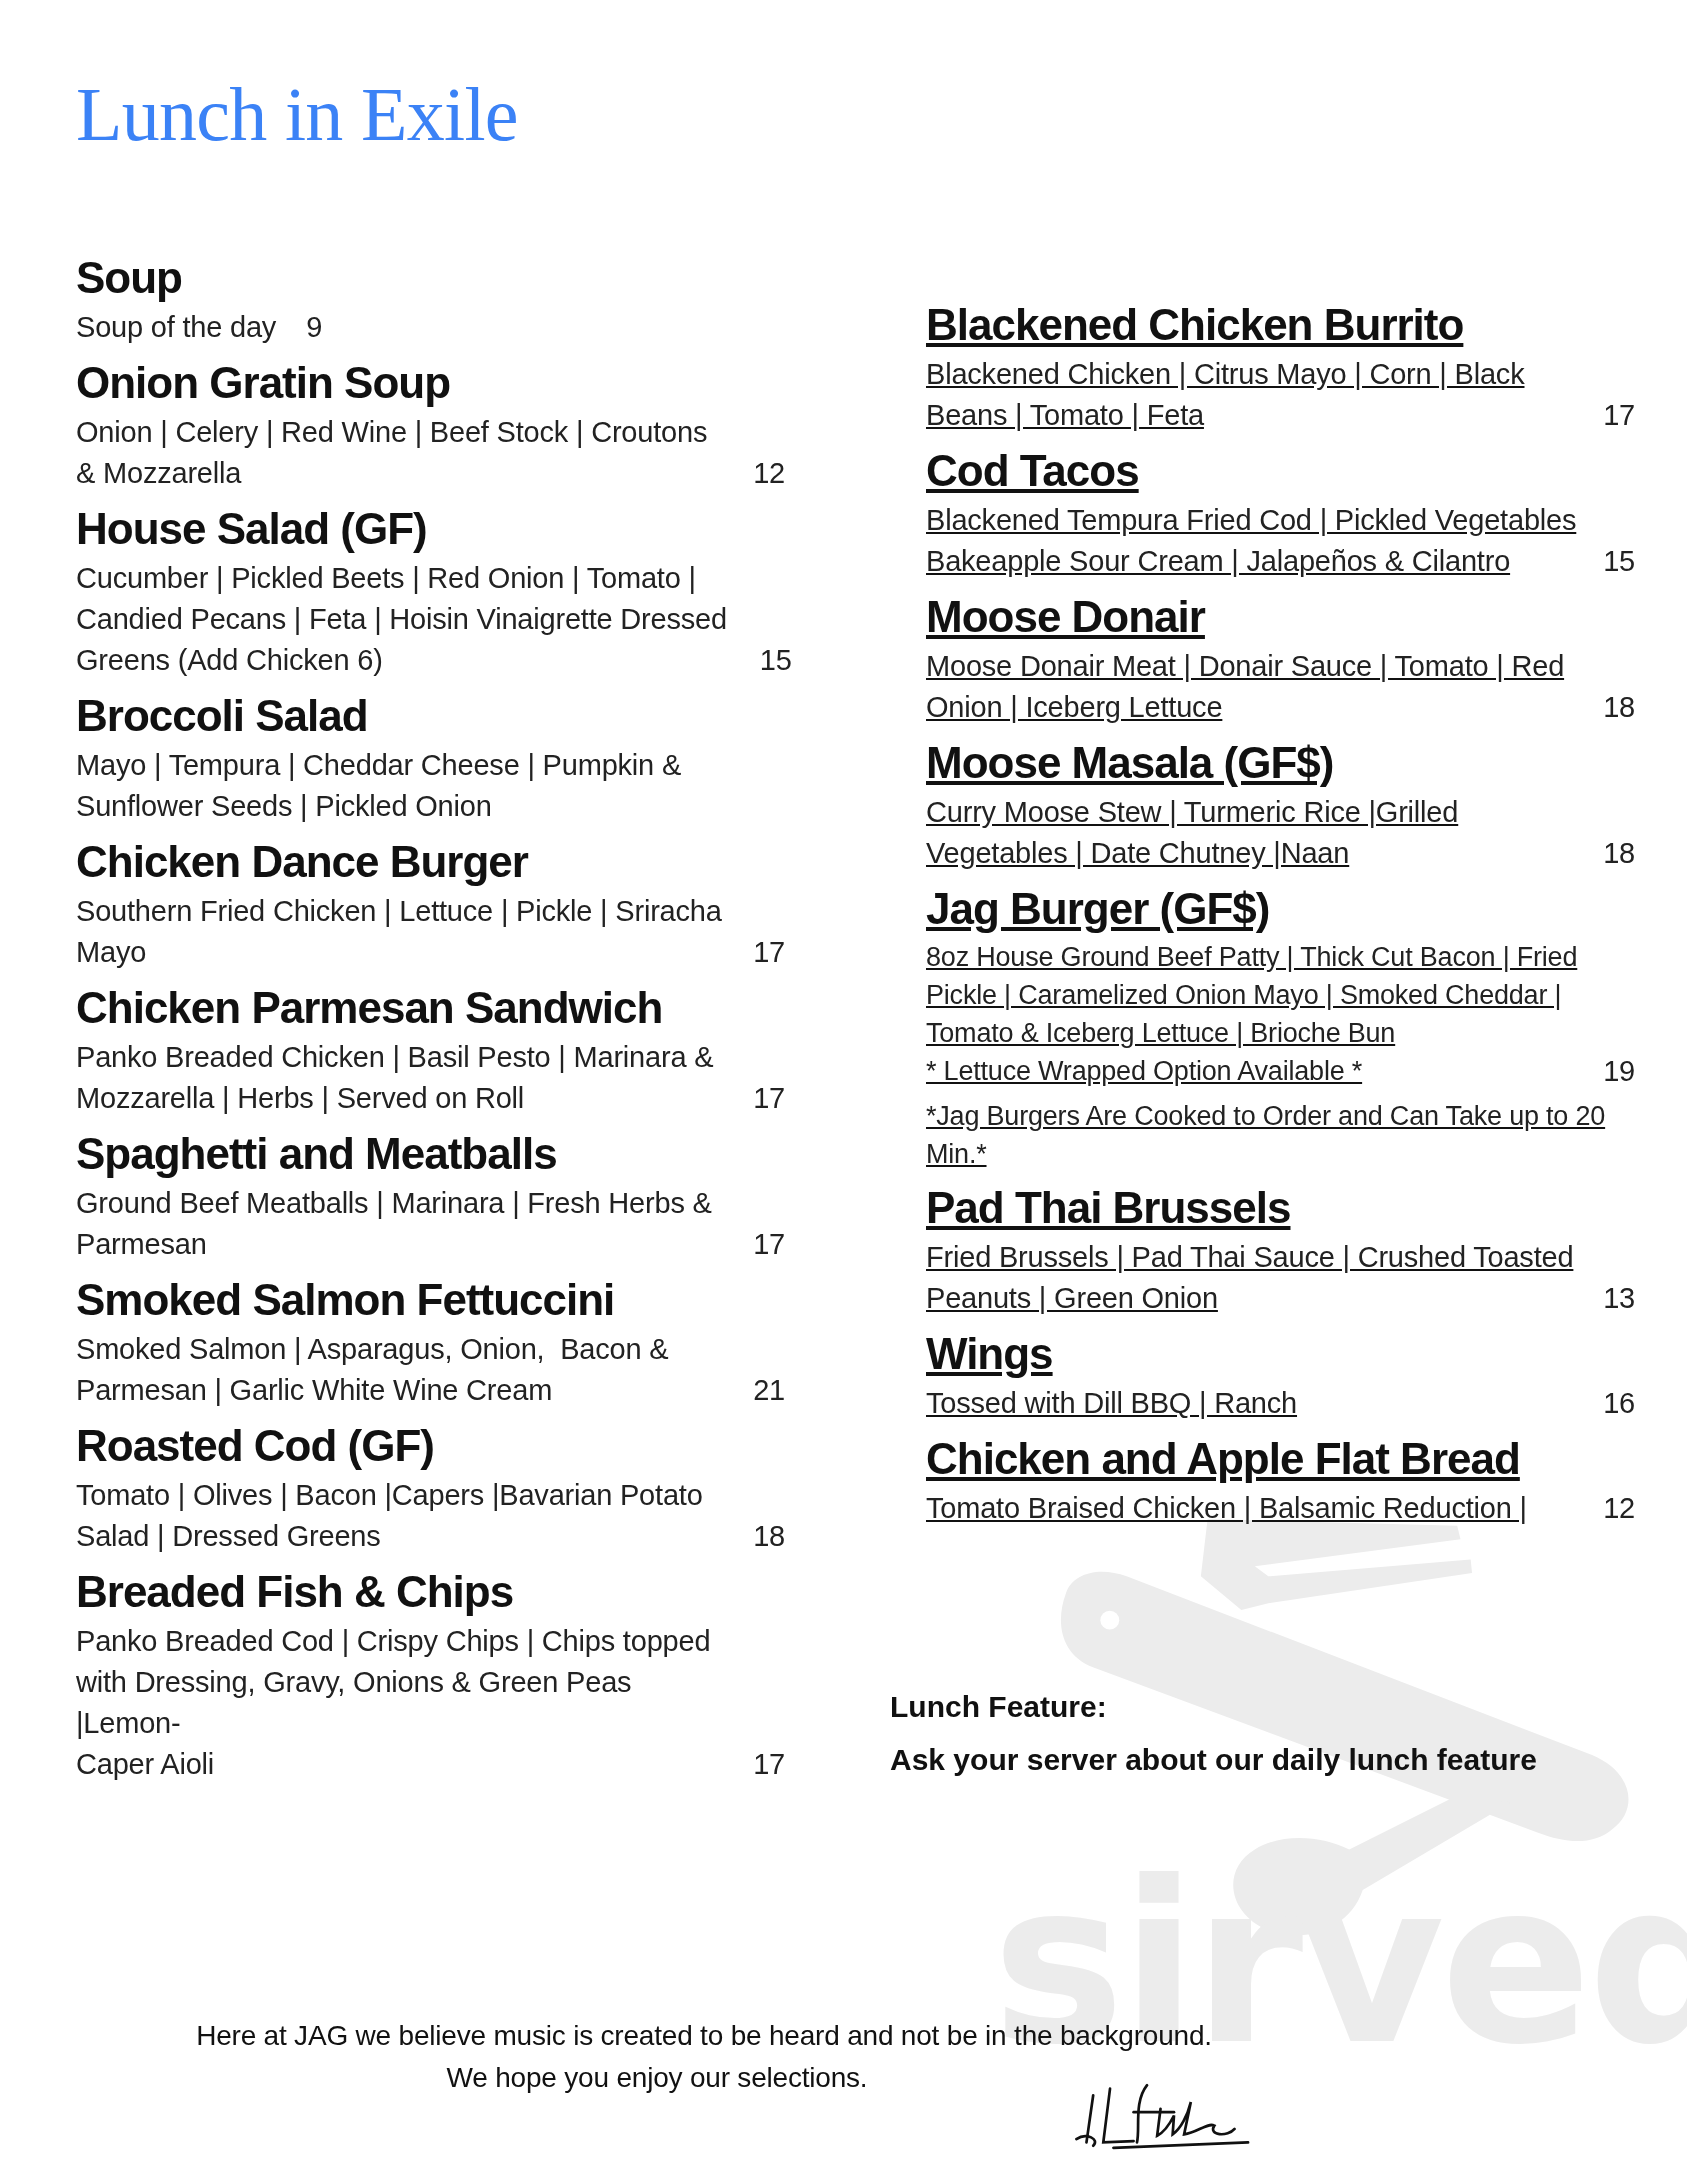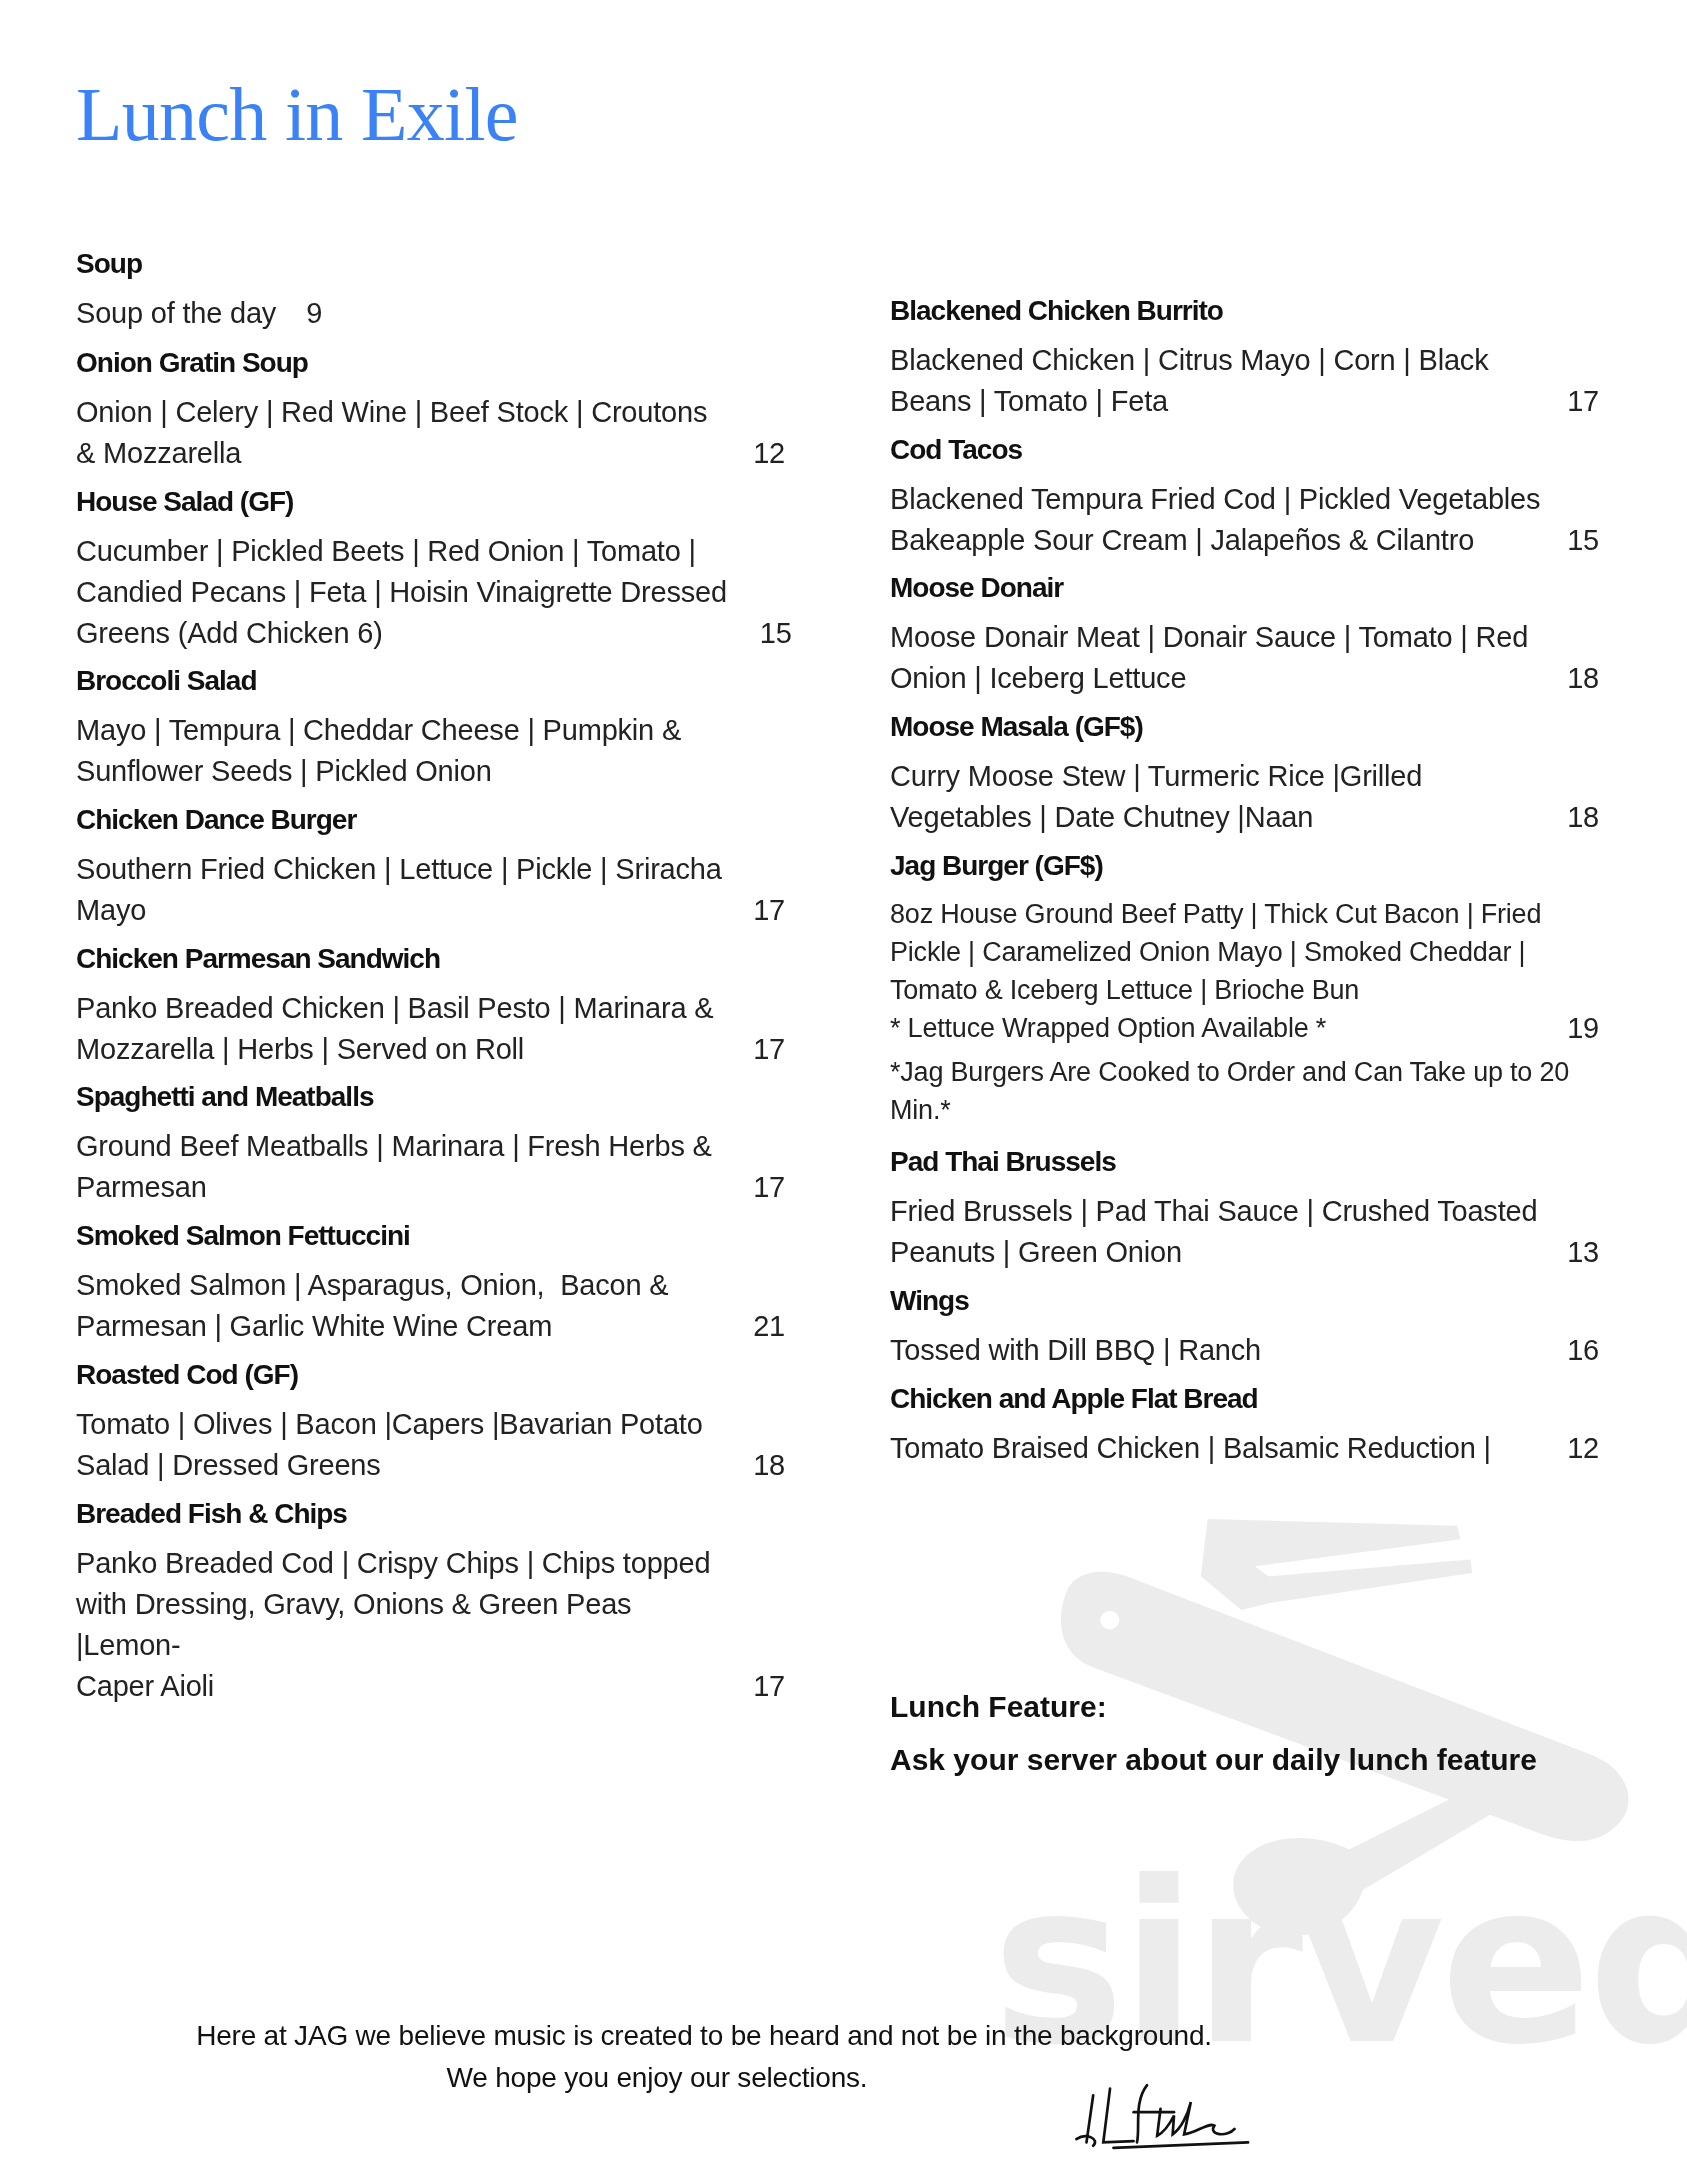--- a/index.html
+++ b/index.html
@@ -1,22 +1,22 @@
 <!DOCTYPE html>
 <html style="font-size:10.8px"><head>
 <meta charset="utf-8">
 <style>
   html, body { margin:0; padding:0; background:#ffffff; }
   body { width:1687px; height:2183px; position:relative; overflow:hidden; color:#111; font-family:"Liberation Sans", sans-serif; }
   .title { position:absolute; left:76px; top:74px; font-family:"Liberation Serif", serif; font-size:76px; line-height:81px; color:#3b82f6; letter-spacing:-0.7px; }
   .col { position:absolute; }
   .col-left { left:76px; top:243px; width:709px; }
-  .col-right { left:890px; top:290px; width:709px; }
+  .col-right { left:926px; top:290px; width:709px;text-decoration:underline; }
   .item { margin:0 0 0 0; }
-  .item-name { font-size:28px; line-height:42px; font-weight:bold; letter-spacing:-1px; color:#111; margin-bottom:8px; }
+  .item-name { font-size:44px; line-height:42px; font-weight:bold; letter-spacing:-1px; color:#111; margin-bottom:8px;margin-top:14px; }
   .item-desc { font-size:29px; line-height:41px; color:#222; letter-spacing:-0.2px; position:relative; padding-right:54px; margin-bottom:6.7px; }
   .item-desc.small { font-size:27px; line-height:38px; }
   .price { position:absolute; right:0; bottom:0; }
   .price.inline { position:static; margin-left:30px; }
   .note { font-size:27px; line-height:38px; color:#222; margin-bottom:12px; letter-spacing:-0.2px; }
   .feature { position:absolute; left:890px; top:1680px; font-size:30px; font-weight:bold; line-height:53px; color:#111; }
   .footer { position:absolute; left:0; width:1388px; top:2015px; text-align:center; font-size:28px; line-height:42px; color:#111; letter-spacing:-0.2px; }
   .footer .l1 { padding-left:20px; }
   .footer .l2 { margin-left:-74px; }
   .signature { position:absolute; left:1073px; top:2075px; width:202px; height:81px; }

